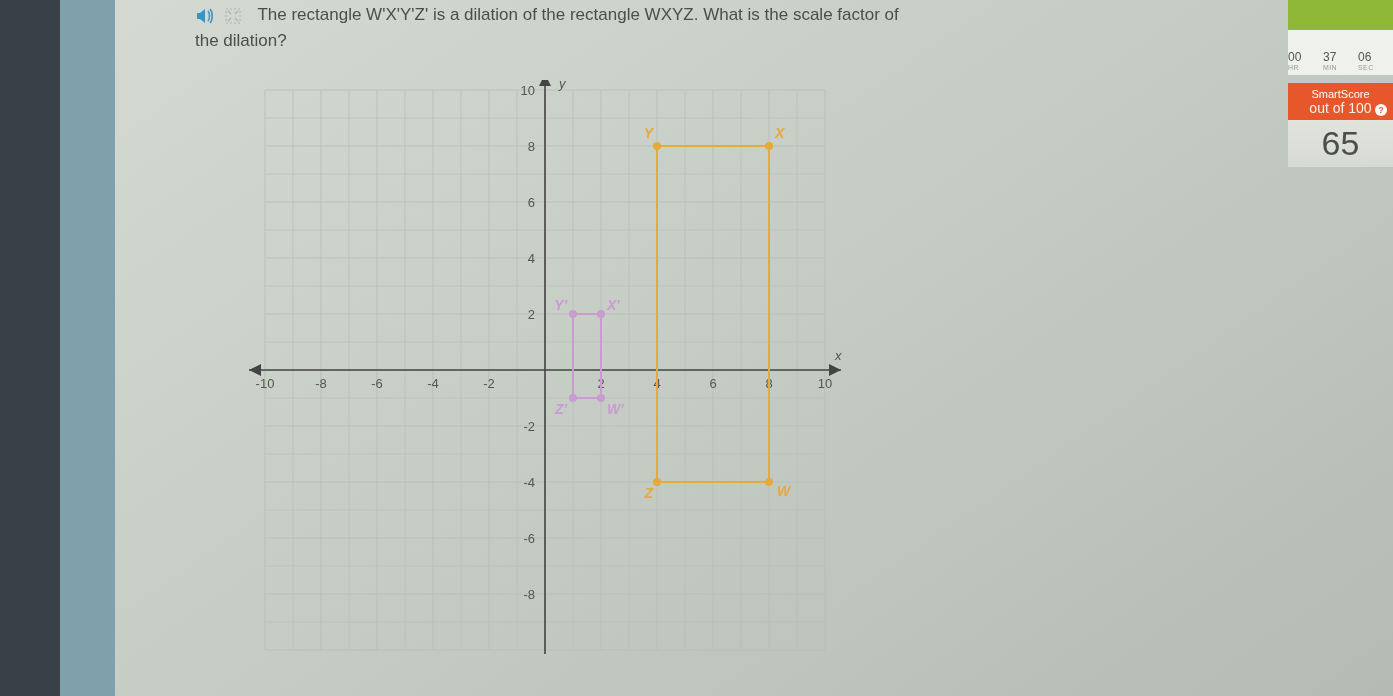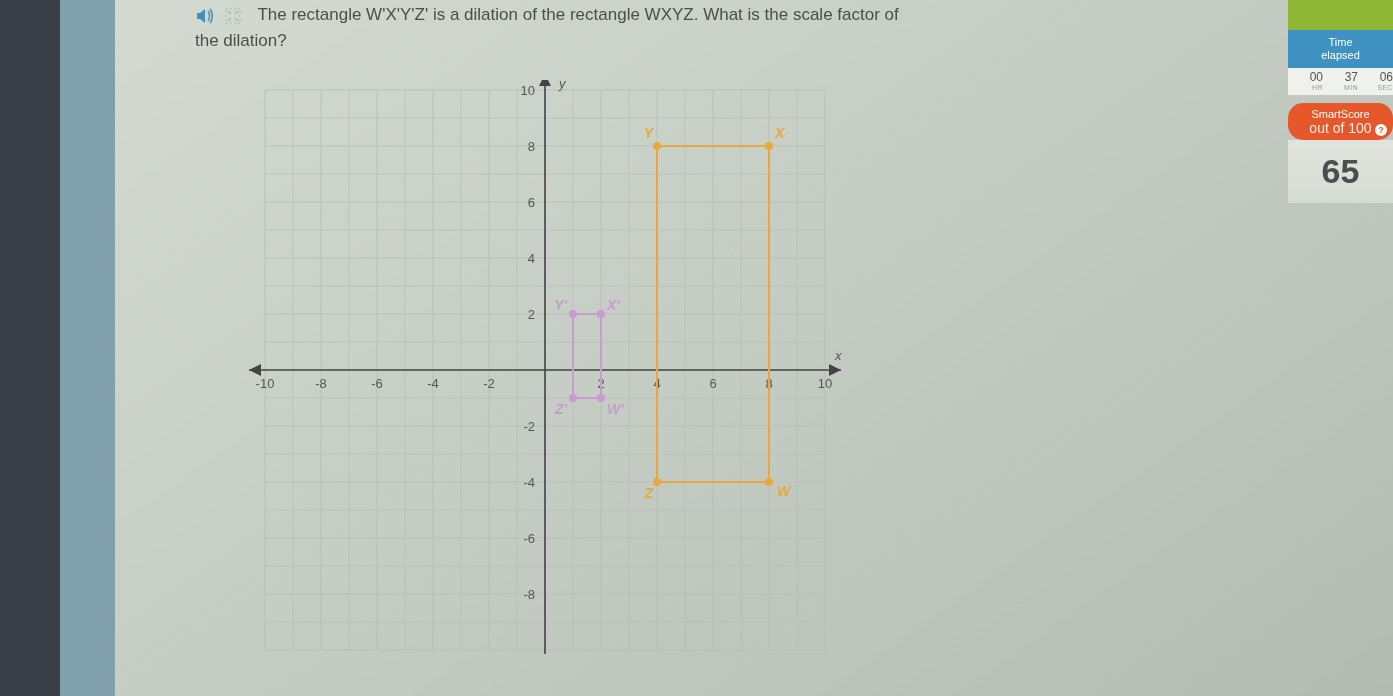--- a/index.html
+++ b/index.html
@@ -13,27 +13,27 @@
 .q-icons { display:inline-flex; gap:8px; vertical-align:middle; margin-right:10px; }
 .icon-btn { width:20px; height:20px; display:inline-flex; align-items:center; justify-content:center; }
 .q-text { font-weight:400; }
 
 
 .side { position:absolute; right:0; top:0; width:105px; }
 .qcount-box { height:30px; background:#8fb837; }
 .qcount { text-align:center; font-size:30px; font-weight:700; color:#4b4f4b; padding:8px 0 6px; background:linear-gradient(#dfe3dc,#d5dad1); }
 .time-hdr { background:#3e91c0; color:#fff; text-align:center; font-size:11px; padding:6px 0; line-height:1.2; }
 .time-vals { display:flex; background:#eef1ec; }
-.time-vals .cell { flex:1; text-align:right; padding:2px 0 4px; }
+.time-vals .cell { flex:1; text-align:left; padding:20px 0 4px; }
 .cell .v { font-size:12px; color:#555; }
 .cell .lab { font-size:7px; color:#999; letter-spacing:.4px; }
-.ss-hdr { background:#e6572b; color:#fff; text-align:center; font-size:11px; padding:5px 0 4px; margin-top:8px; position:relative;border-radius:15px; }
+.ss-hdr { background:#e6572b; color:#fff; text-align:center; font-size:11px; padding:5px 0 4px; margin-top:8px; position:relative; }
 .ss-hdr .sub { font-size:14px; opacity:.9; display:block; }
 .ss-hdr .q { position:absolute; right:6px; bottom:4px; width:12px; height:12px; border-radius:50%; background:#fff; color:#e6572b; font-size:9px; font-weight:700; display:flex; align-items:center; justify-content:center; }
-.ss-val { text-align:center; font-size:34px; font-weight:700; color:#4b4f4b; padding:12px 0; background:linear-gradient(#e1e4de,#d6dbd2); }
+.ss-val { text-align:center; font-size:34px; font-weight:400; color:#4b4f4b; padding:4px 0; background:linear-gradient(#e1e4de,#d6dbd2); }
 
 
 .graph { position:absolute; left:130px; top:80px; width:610px; height:600px; }
 svg text { font-family: Arial; }
 </style>
 </head>
 <body>
 
 <div class="outer">
  <div class="photo"></div>
@@ -145,24 +145,20 @@
           <text x="408" y="418" fill="#e6a93a" text-anchor="end" font-size="14" font-weight="700" font-style="italic">Z</text>
           <text x="322" y="230" fill="#c89bd1" text-anchor="end" font-size="14" font-weight="700" font-style="italic">Y'</text>
           <text x="362" y="230" fill="#c89bd1" font-size="14" font-weight="700" font-style="italic">X'</text>
           <text x="362" y="334" fill="#c89bd1" font-size="14" font-weight="700" font-style="italic">W'</text>
           <text x="322" y="334" fill="#c89bd1" text-anchor="end" font-size="14" font-weight="700" font-style="italic">Z'</text>
         </svg>
   </div>
 
   <div class="side">
     <div class="qcount-box"></div>
-    <div class="time-hdr">
-      <span>Time</span><br>
-      <span>elapsed</span>
-    </div>
     <div class="time-vals">
       <div class="cell">
             <div class="v">00</div>
             <div class="lab">HR</div>
           </div>
       <div class="cell">
             <div class="v">37</div>
             <div class="lab">MIN</div>
           </div>
       <div class="cell">

